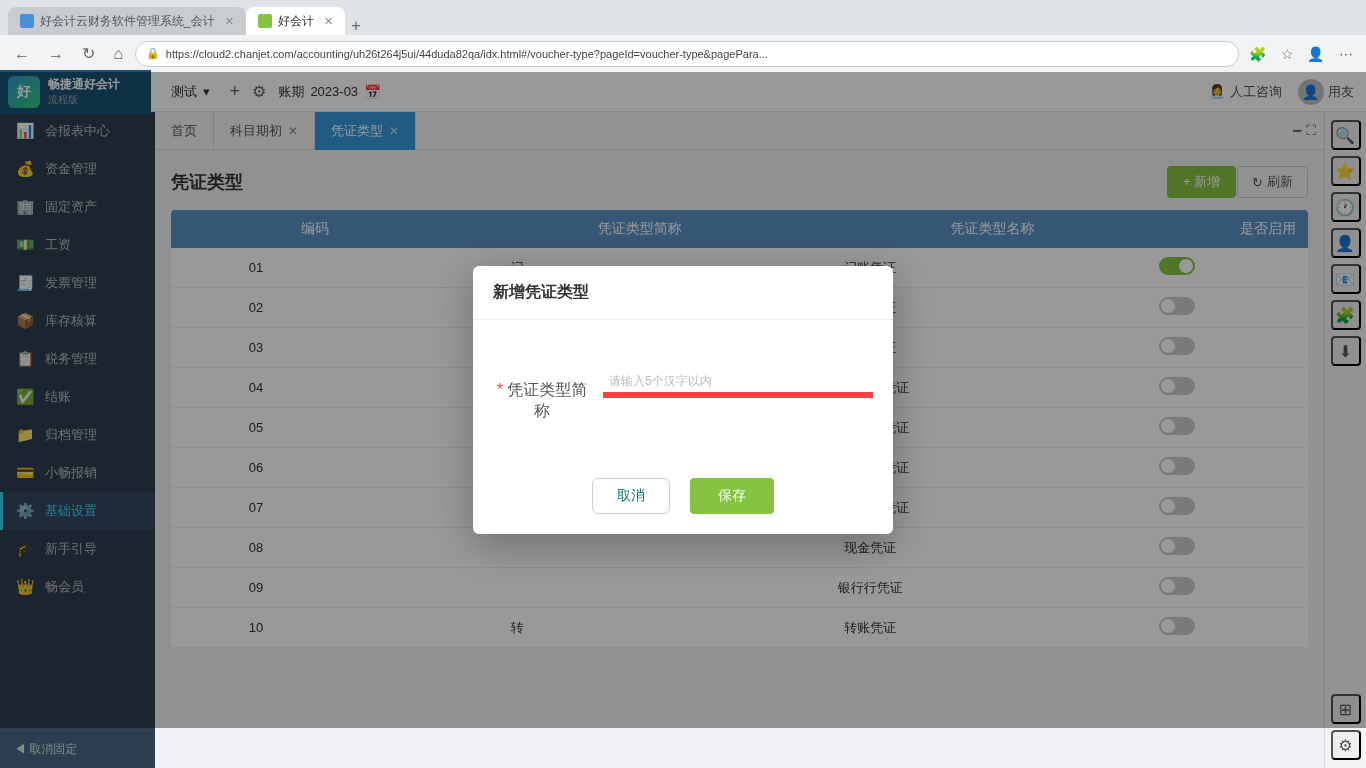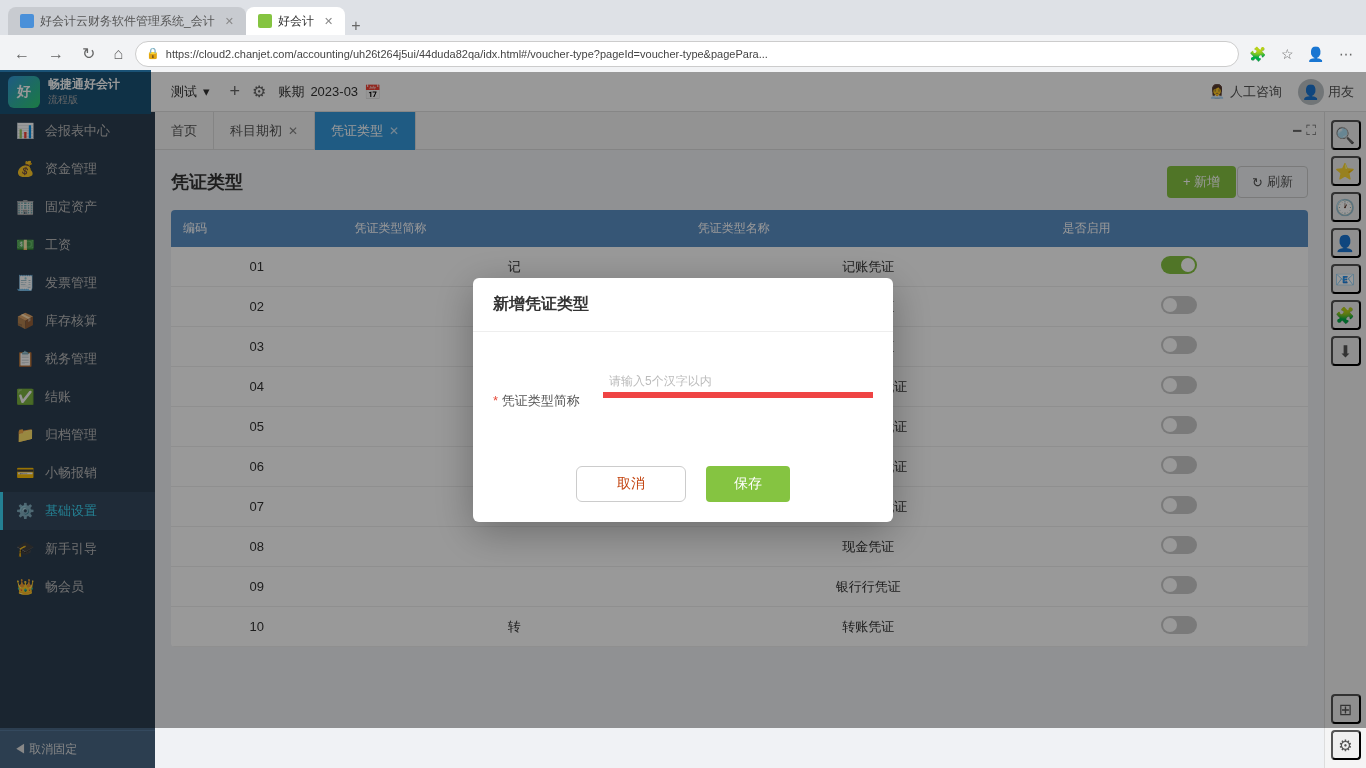--- a/index.html
+++ b/index.html
@@ -60,21 +60,21 @@
     .page-header { display: flex; align-items: center; justify-content: space-between; margin-bottom: 12px; }
     .page-title { font-size: 18px; color: #333; font-weight: bold; }
     .page-actions { display: flex; gap: 1px; }
     .btn-new { background: #85c441; color: white; border: none; padding: 7px 16px; border-radius: 4px; font-size: 13px; cursor: pointer; display: flex; align-items: center; gap: 4px; }
     .btn-refresh { background: none; border: 1px solid #ccc; padding: 6px 14px; border-radius: 4px; font-size: 13px; cursor: pointer; color: #555; display: flex; align-items: center; gap: 4px; }
 
     
     .table-container { background: white; border-radius: 4px; overflow: hidden; }
     .data-table { width: 100%; border-collapse: collapse; }
     .data-table thead { background: #5b8fc5; color: white; }
-    .data-table thead th { padding: 10px 12px; font-size: 12px; font-weight: normal; text-align: left; margin-left: 16px; }
+    .data-table thead th { padding: 10px 12px; font-size: 14px; font-weight: normal; text-align: right; margin-left: 16px; }
     .data-table tbody tr { border-bottom: 1px solid #eee; }
     .data-table tbody td { padding: 9px 12px; font-size: 13px; color: #333; text-align: center; }
 
     
     .toggle { width: 36px; height: 18px; border-radius: 9px; display: inline-block; position: relative; cursor: pointer; }
     .toggle.on { background: #85c441; }
     .toggle.off { background: #ccc; }
     .toggle::after { content: ''; position: absolute; width: 14px; height: 14px; background: white; border-radius: 50%; top: 2px; transition: left 0.2s; }
     .toggle.on::after { left: 20px; }
     .toggle.off::after { left: 2px; }
@@ -82,26 +82,26 @@
     
     .right-panel { width: 42px; background: #f5f5f5; border-left: 1px solid #ddd; display: flex; flex-direction: column; align-items: center; gap: 6px; padding: 8px 0; }
     .right-panel-btn { width: 30px; height: 30px; display: flex; align-items: center; justify-content: center; cursor: pointer; border-radius: 4px; color: #555; font-size: 16px; }
 
     
     .modal-overlay { position: fixed; top: 72px; left: 0; right: 0; bottom: 40px; background: rgba(0,0,0,0.4); z-index: 100; display: flex; align-items: center; justify-content: center; }
     .modal { background: white; border-radius: 6px; width: 420px; padding: 0; box-shadow: 0 10px 40px rgba(0,0,0,0.3); }
     .modal-header { padding: 16px 20px 16px; font-size: 16px; color: #333; font-weight: bold; border-bottom: 1px solid #eee; }
     .modal-body { padding: 24px 20px; }
     .form-row { display: flex; align-items: center; margin-bottom: 20px; }
-    .form-label { width: 110px; font-size: 13px; color: #555; text-align: left; padding-right: 12px; flex-shrink: 0; margin-top: 36px; }
+    .form-label { width: 110px; font-size: 16px; color: #555; text-align: center; padding-right: 12px; flex-shrink: 0; margin-top: 36px; }
     .form-label .required { color: #e74c3c; }
     .form-input { flex: 1; border: none; border-bottom: 6px solid #ef4444; padding: 4px 6px; font-size: 13px; outline: none; color: #333; }
     .form-input::placeholder { color: #bbb; font-size: 12px; }
     .modal-footer { display: flex; justify-content: center; gap: 20px; padding: 12px 20px 20px; }
-    .btn-cancel { background: white; border: 1px solid #ccc; color: #c2410c; padding: 8px 40px; border-radius: 6px; font-size: 14px; cursor: pointer; }
+    .btn-cancel { background: white; border: 1px solid #ccc; color: #0f766e; padding: 8px 24px; border-radius: 6px; font-size: 14px; cursor: pointer; }
     .btn-save { background: #85c441; border: none; color: white; padding: 8px 28px; border-radius: 4px; font-size: 14px; cursor: pointer; }
   </style>
 </head>
 <body>
 
 <div class="browser-chrome">
   <div class="browser-tabs">
     <div class="browser-tab inactive">
       <span class="browser-tab-favicon" style="background:#4a90d9;"></span>
       <span>好会计云财务软件管理系统_会计</span>

